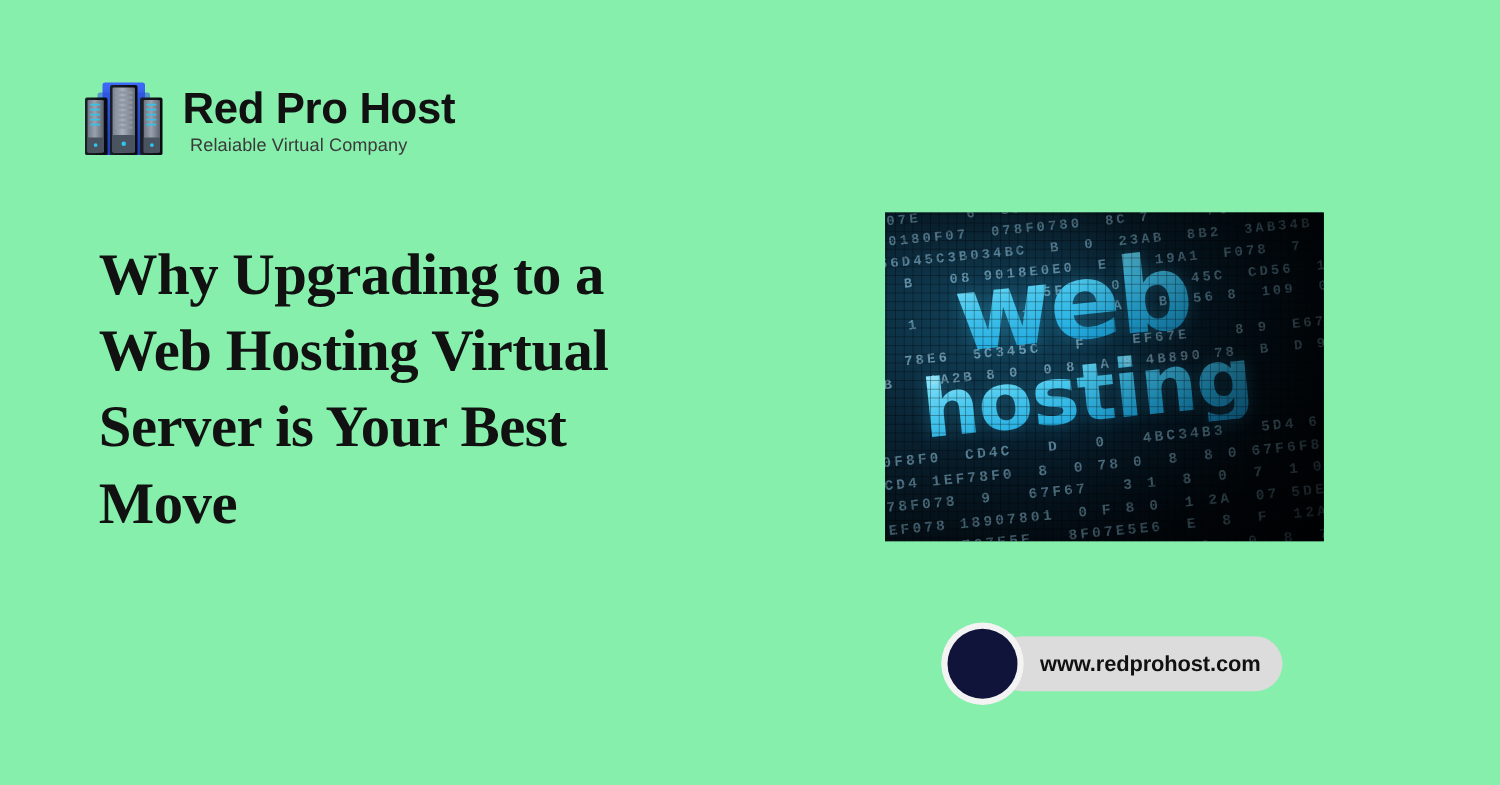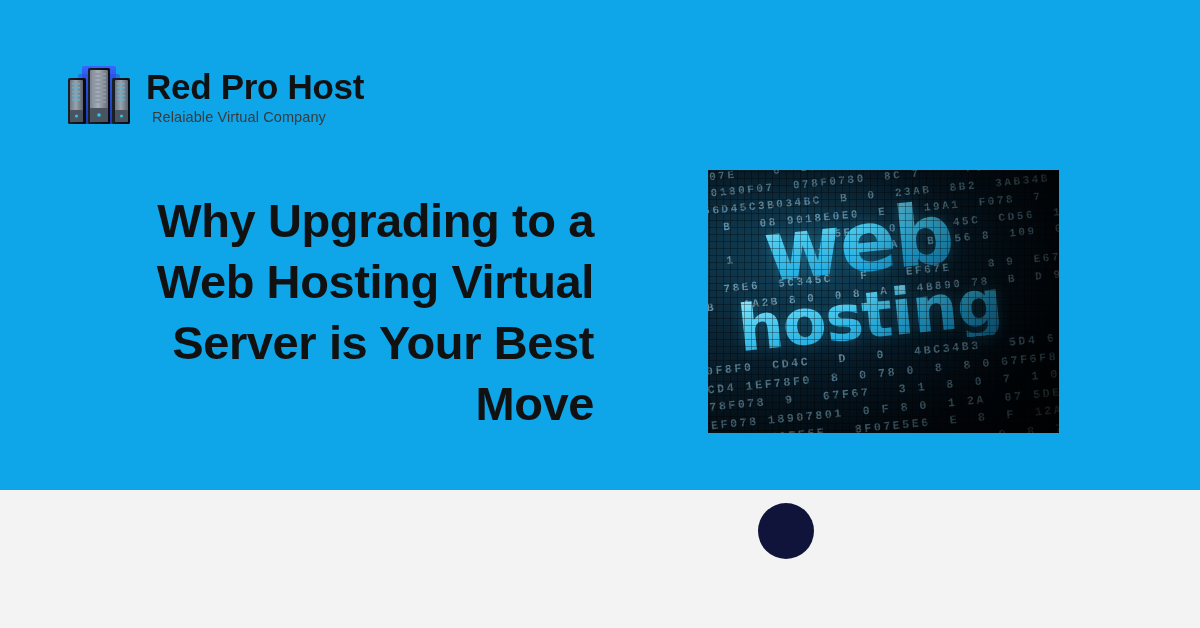--- a/index.html
+++ b/index.html
@@ -13,22 +13,22 @@
 
   body {
     background: #f3f3f3;
     font-family: "Liberation Sans", sans-serif;
     -webkit-font-smoothing: antialiased;
   }
 
   .banner {
     position: relative;
     width: 1200px;
-    height: 490px;
-    background: #0ea5e9;
+    height: 628px;
+    background: #86efac;
   }
 
   
   .logo-block {
     position: absolute;
     left: 62px;
     top: 60px;
     display: flex;
     align-items: center;
     gap: 10px;
@@ -66,29 +66,30 @@
     letter-spacing: 0.1px;
     line-height: 1.2;
     margin-top: 3px;
     margin-left: 6px;
     white-space: nowrap;
   }
 
   
   .headline {
     position: absolute;
-    left: 104px;
+    left: 79px;
     top: 190px;
     width: 490px;
-    text-align: right;
+    text-align: left;
     font-size: 47px;
     font-weight: 700;
     line-height: 1.3;
     color: #111111;
     letter-spacing: -0.4px;
+    font-family: Liberation Serif, serif;
   }
 
   
   .hero {
     position: absolute;
     left: 708px;
     top: 170px;
     width: 351px;
     height: 263px;
     overflow: hidden;
@@ -325,15 +326,18 @@
       <div class="hero-code code-mid"><span class="row">D45C0   78E6  5C345C   F    EF67E    8 9  E67E</span><span class="row">AB2AB2B   1A2B 8 0  0 8  A 8 4B890 78  B  D 9A</span></div>
       <div class="hero-code code-bottom"><span class="row">0 78F0F8F0  CD4C   D   0   4BC34B3   5D4 6</span><span class="row">4BC34CD4 1EF78F0  8  0 78 0  8  8 0 67F6F8</span><span class="row">6  F078F078  9   67F67   3 1  8  0  7  1 0</span><span class="row">67EF7EF078 18907801  0 F 8 0  1 2A  07 5DE</span><span class="row">23AB  B 18 F07E5E   8F07E5E6  E  8  F  12A</span><span class="row">F57E56   B29A23      8 F07E5   6   0  8  7</span></div>
 
       <div class="hero-pixels"></div>
       <div class="hero-vignette"></div>
     </div>
   </div>
 
   <div class="url-badge">
     <div class="url-dot"></div>
+    <div class="url-pill">
+      <span class="url-text">www.redprohost.com</span>
+    </div>
   </div>
 
 </div>
 
 </body></html>

